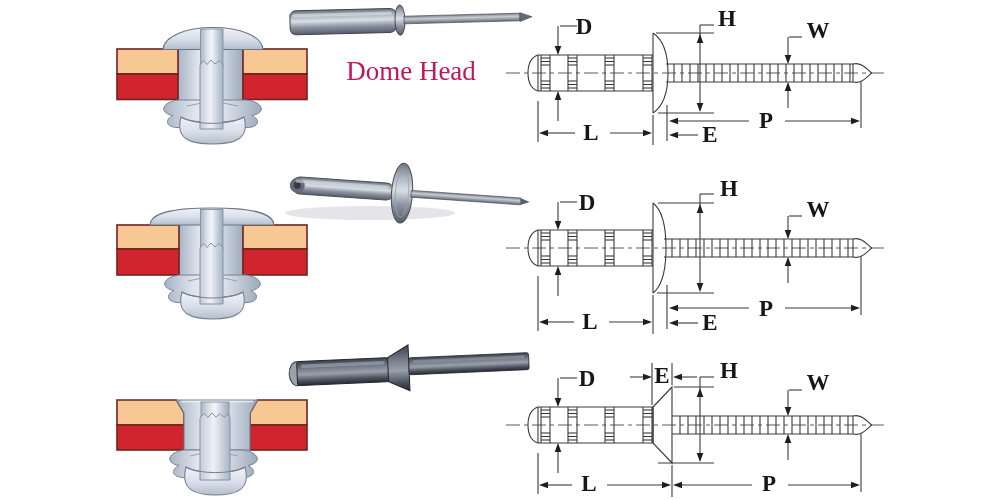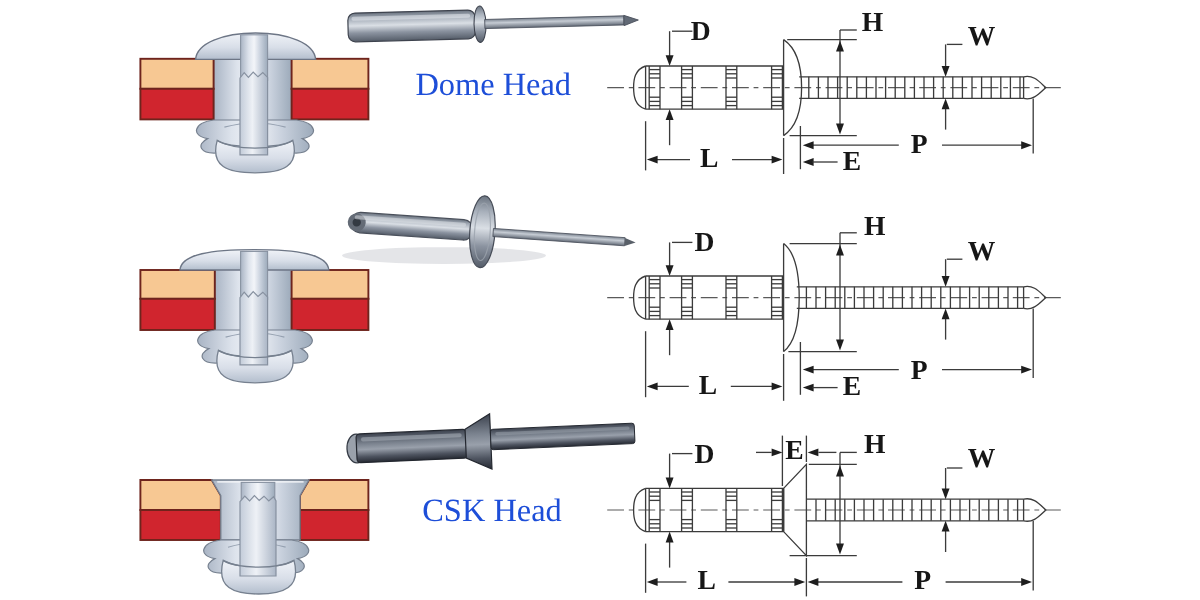--- a/index.html
+++ b/index.html
@@ -2,21 +2,21 @@
 <html><head>
 <meta charset="utf-8">
 <style>
   html,body{margin:0;padding:0;background:#ffffff;}
   .canvas{position:relative;width:1000px;height:500px;background:#ffffff;
           font-family:"Liberation Serif",serif;overflow:hidden;}
   .canvas svg{position:absolute;overflow:visible;}
   .dim{position:absolute;transform:translate(-50%,-50%);font-size:23px;font-weight:700;
        color:#161616;line-height:1;}
   .rowlabel{position:absolute;transform:translate(-50%,-50%);font-size:27px;font-weight:400;
-       color:#1d4ed8;white-space:nowrap;line-height:1;}
+       color:#be185d;white-space:nowrap;line-height:1;}
 </style>
 </head>
 <body>
 
 <div class="canvas">
 
   <svg width="0" height="0" style="position:absolute" aria-hidden="true">
     <defs>
       <linearGradient id="gMetal" x1="0" y1="0" x2="1" y2="0">
         <stop offset="0" stop-color="#a9b4c4"></stop>
@@ -346,21 +346,20 @@
     <g transform="rotate(-2.5 405 368)">
       <ellipse cx="297" cy="369" rx="8" ry="12" fill="#9aa1ab" stroke="#343a44"></ellipse>
       <rect x="297" y="357" width="92" height="24" rx="3" fill="url(#gDark)" stroke="#23272f"></rect>
       <rect x="301" y="360" width="84" height="3.5" rx="1.7" fill="#aab0ba" opacity="0.55"></rect>
       <polygon points="388,357 409,345 409,391 388,381" fill="url(#gDark)" stroke="#23272f"></polygon>
       <rect x="409" y="358" width="120" height="17" rx="2" fill="url(#gDark)" stroke="#23272f" stroke-width="0.8"></rect>
       <rect x="413" y="360.5" width="112" height="2.8" rx="1.4" fill="#9ca3ad" opacity="0.5"></rect>
     </g>
   </svg>
 
-  <span class="rowlabel" style="left:410px;top:426px">CSK Head</span>
 
   <svg id="draw3" style="left:495px;top:352px" width="400" height="148" viewBox="495 352 400 148">
       <line x1="506" y1="425" x2="888" y2="425" stroke="#5a5a5a" stroke-width="1" stroke-dasharray="14 4 4 4"></line>
       <path d="M538,407 C529,410 528,418 528,425 C528,432 529,440 538,443" fill="none" stroke="#3b3b3b" stroke-width="1.1"></path>
       <line x1="538" y1="407" x2="538" y2="443" stroke="#3b3b3b" stroke-width="1.1"></line>
       <line x1="538" y1="407" x2="653" y2="407" stroke="#3b3b3b" stroke-width="1.1"></line>
       <line x1="538" y1="443" x2="653" y2="443" stroke="#3b3b3b" stroke-width="1.1"></line>
       <line x1="541" y1="407" x2="541" y2="443" stroke="#3b3b3b" stroke-width="1.1"></line>
       <line x1="550" y1="407" x2="550" y2="443" stroke="#3b3b3b" stroke-width="1.1"></line>
       <line x1="541" y1="410" x2="550" y2="410" stroke="#3b3b3b" stroke-width="1.1"></line>

